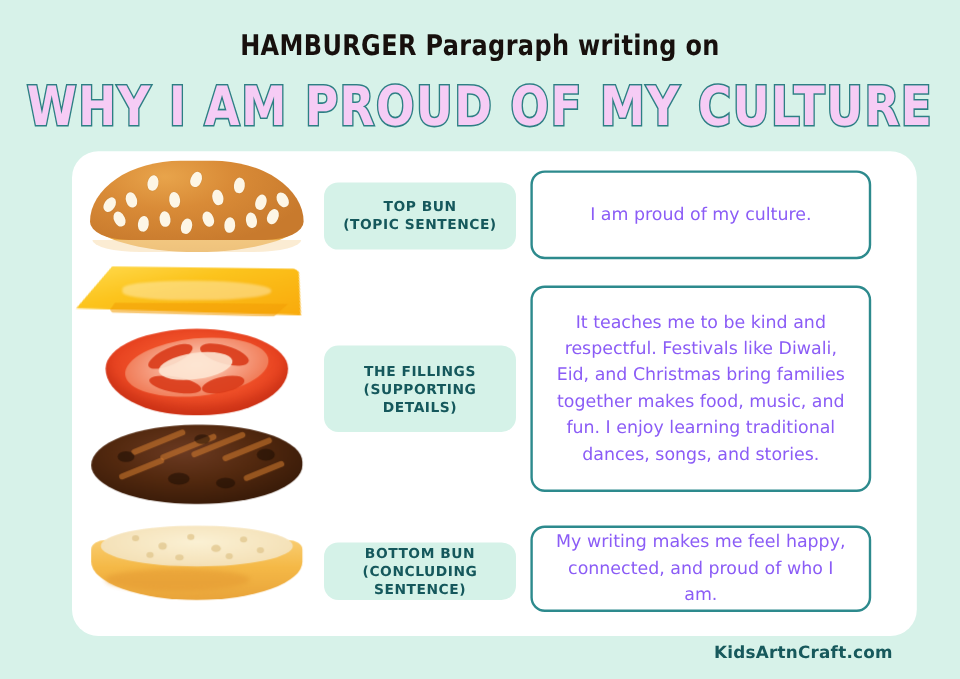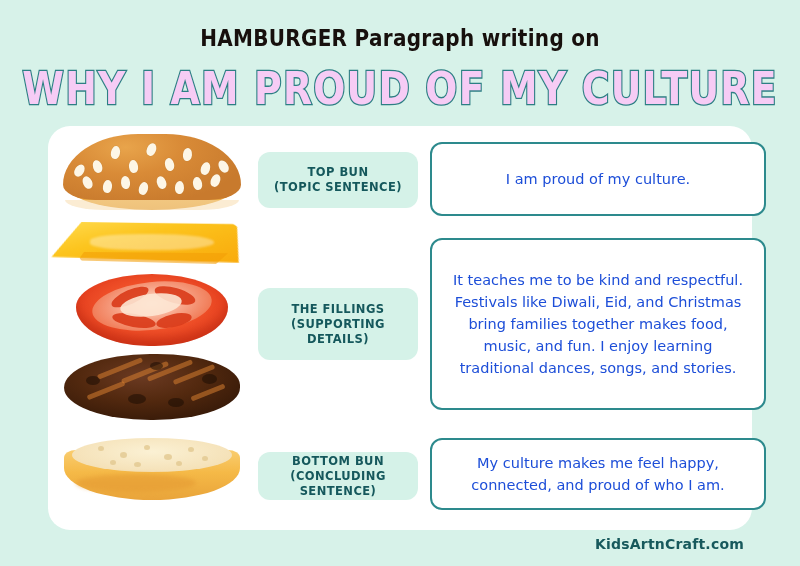--- a/index.html
+++ b/index.html
@@ -44,21 +44,21 @@
     paint-order: stroke fill;
     line-height: 1;
     transform: scaleY(1.22) scaleX(1.02);
     transform-origin: center top;
     white-space: nowrap;
   }
 
   
   .card {
     position: absolute;
-    left: 48px;
+    left: 60px;
     top: 126px;
     width: 704px;
     height: 404px;
     background: #ffffff;
     border-radius: 22px;
   }
 
   .rows {
     position: absolute;
     left: 0;
@@ -259,30 +259,30 @@
     padding: 8px 6px;
   }
   .label-top  { top: 26px;  height: 56px; }
   .label-mid  { top: 162px; height: 72px; }
   .label-bot  { top: 326px; height: 48px; }
 
   
   .text-box {
     position: absolute;
     left: 382px;
-    width: 336px;
+    width: 284px;
     border: 2px solid #2d8a8d;
     border-radius: 12px;
     background: #ffffff;
     box-sizing: border-box;
     display: flex;
     align-items: center;
     justify-content: center;
     text-align: center;
-    color: #1d4ed8;
+    color: #8b5cf6;
     font-family: "DejaVu Sans", sans-serif;
     font-size: 14.5px;
     line-height: 22px;
     padding: 10px 14px;
   }
   .text-top { top: 16px;  height: 74px; }
   .text-mid { top: 112px; height: 172px; }
   .text-bot { top: 312px; height: 72px; }
 
   
@@ -395,19 +395,19 @@
 SENTENCE)</span>
     </div>
 
     <div class="text-box text-top">
       <span>I am proud of my culture.</span>
     </div>
     <div class="text-box text-mid">
       <span>It teaches me to be kind and respectful. Festivals like Diwali, Eid, and Christmas bring families together makes food, music, and fun. I enjoy learning traditional dances, songs, and stories.</span>
     </div>
     <div class="text-box text-bot">
-      <span>My culture makes me feel happy, connected, and proud of who I am.</span>
+      <span>My writing makes me feel happy, connected, and proud of who I am.</span>
     </div>
 
   </div>
 </div>
 
 <div class="watermark">KidsArtnCraft.com</div>
 
 </body></html>

